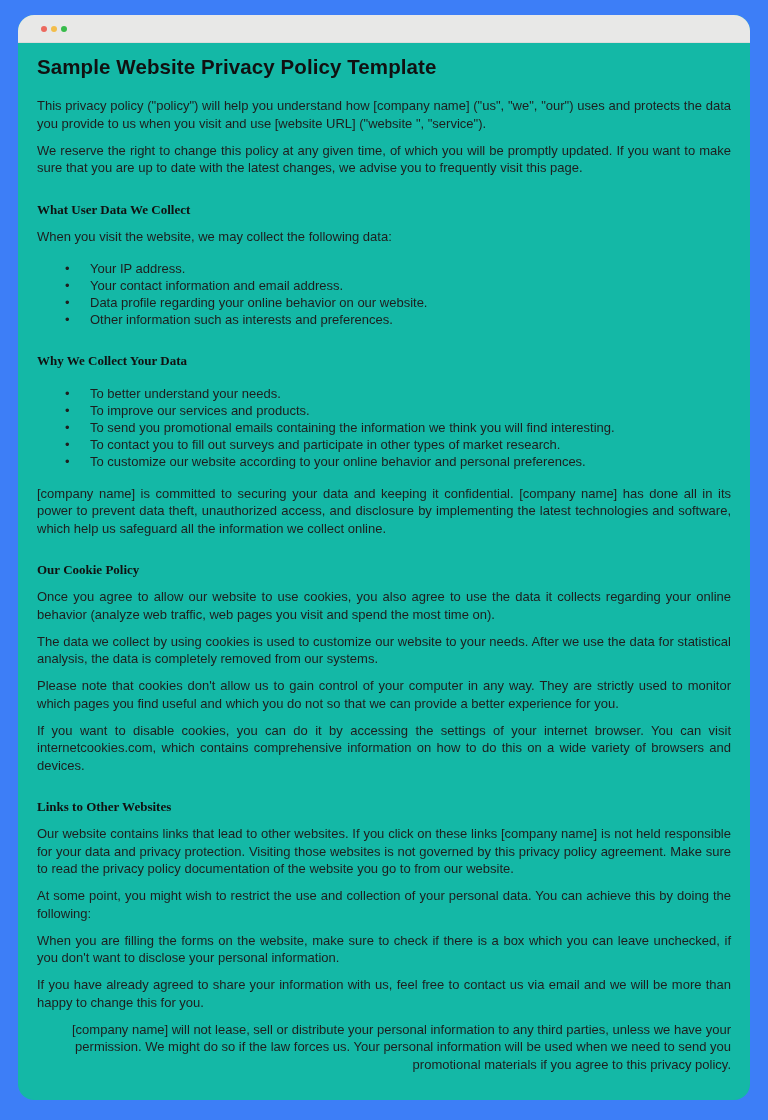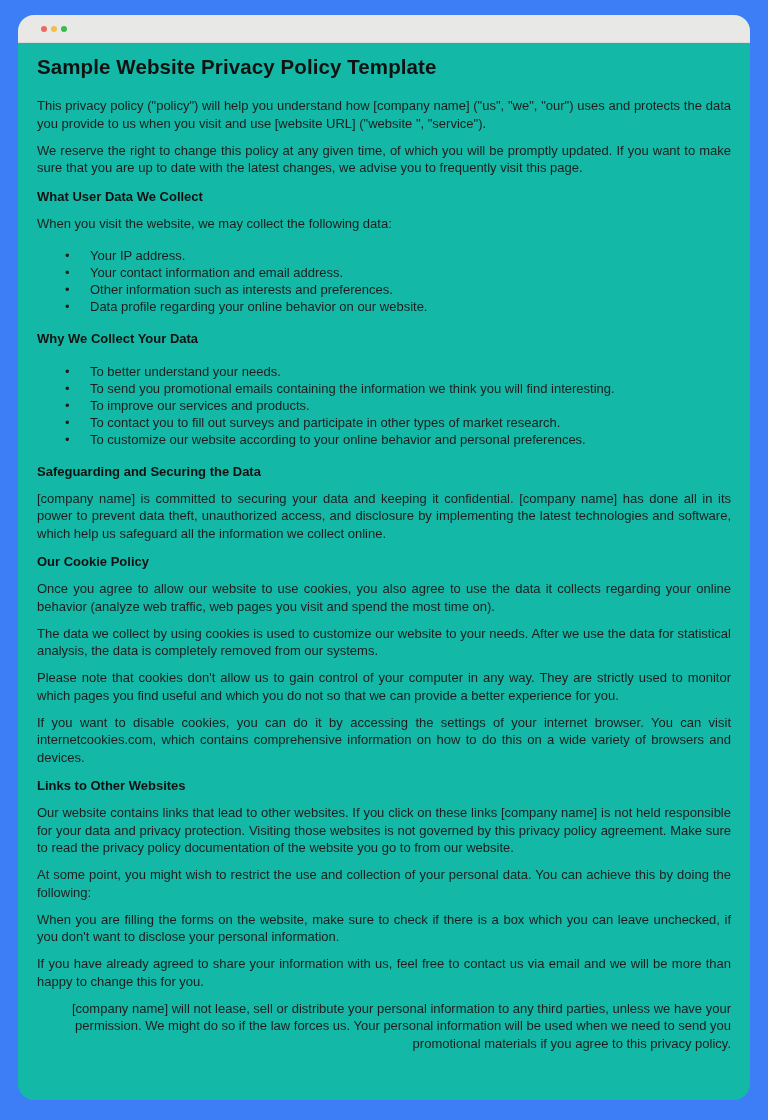--- a/index.html
+++ b/index.html
@@ -61,22 +61,23 @@
     font-size:13px;
     line-height:17.5px;
     color:var(--text);
     margin:9.5px 0;
   }
   p{text-align:justify;}
   p.left{text-align:right;}
   h2{
     font-weight:bold;
     text-align:left;
-    margin-top:11px;
+    margin-top:24px;
     color:var(--heading);
+    font-family:Liberation Serif, serif;
   }
   ul{
     margin:15px 0;
     padding:0 0 0 53px;
     list-style:none;
   }
   li{
     font-size:13px;
     line-height:17px;
     color:var(--text);
@@ -101,32 +102,31 @@
   <div class="content">
     <h1>Sample Website Privacy Policy Template</h1>
     <div id="blocks">
         <p>This privacy policy ("policy") will help you understand how [company name] ("us", "we", "our") uses and protects the data you provide to us when you visit and use [website URL] ("website ", "service").</p>
         <p>We reserve the right to change this policy at any given time, of which you will be promptly updated. If you want to make sure that you are up to date with the latest changes, we advise you to frequently visit this page.</p>
         <h2>What User Data We Collect</h2>
         <p>When you visit the website, we may collect the following data:</p>
         <ul>
           <li>Your IP address.</li>
           <li>Your contact information and email address.</li>
+          <li>Data profile regarding your online behavior on our website.</li>
           <li>Other information such as interests and preferences.</li>
-          <li>Data profile regarding your online behavior on our website.</li>
         </ul>
         <h2>Why We Collect Your Data</h2>
         <ul>
           <li>To better understand your needs.</li>
+          <li>To improve our services and products.</li>
           <li>To send you promotional emails containing the information we think you will find interesting.</li>
-          <li>To improve our services and products.</li>
           <li>To contact you to fill out surveys and participate in other types of market research.</li>
           <li>To customize our website according to your online behavior and personal preferences.</li>
         </ul>
-        <h2>Safeguarding and Securing the Data</h2>
         <p>[company name] is committed to securing your data and keeping it confidential. [company name] has done all in its power to prevent data theft, unauthorized access, and disclosure by implementing the latest technologies and software, which help us safeguard all the information we collect online.</p>
         <h2>Our Cookie Policy</h2>
         <p>Once you agree to allow our website to use cookies, you also agree to use the data it collects regarding your online behavior (analyze web traffic, web pages you visit and spend the most time on).</p>
         <p>The data we collect by using cookies is used to customize our website to your needs. After we use the data for statistical analysis, the data is completely removed from our systems.</p>
         <p>Please note that cookies don't allow us to gain control of your computer in any way. They are strictly used to monitor which pages you find useful and which you do not so that we can provide a better experience for you.</p>
         <p>If you want to disable cookies, you can do it by accessing the settings of your internet browser. You can visit internetcookies.com, which contains comprehensive information on how to do this on a wide variety of browsers and devices.</p>
         <h2>Links to Other Websites</h2>
         <p>Our website contains links that lead to other websites. If you click on these links [company name] is not held responsible for your data and privacy protection. Visiting those websites is not governed by this privacy policy agreement. Make sure to read the privacy policy documentation of the website you go to from our website.</p>
         <p>At some point, you might wish to restrict the use and collection of your personal data. You can achieve this by doing the following:</p>
         <p>When you are filling the forms on the website, make sure to check if there is a box which you can leave unchecked, if you don't want to disclose your personal information.</p>

